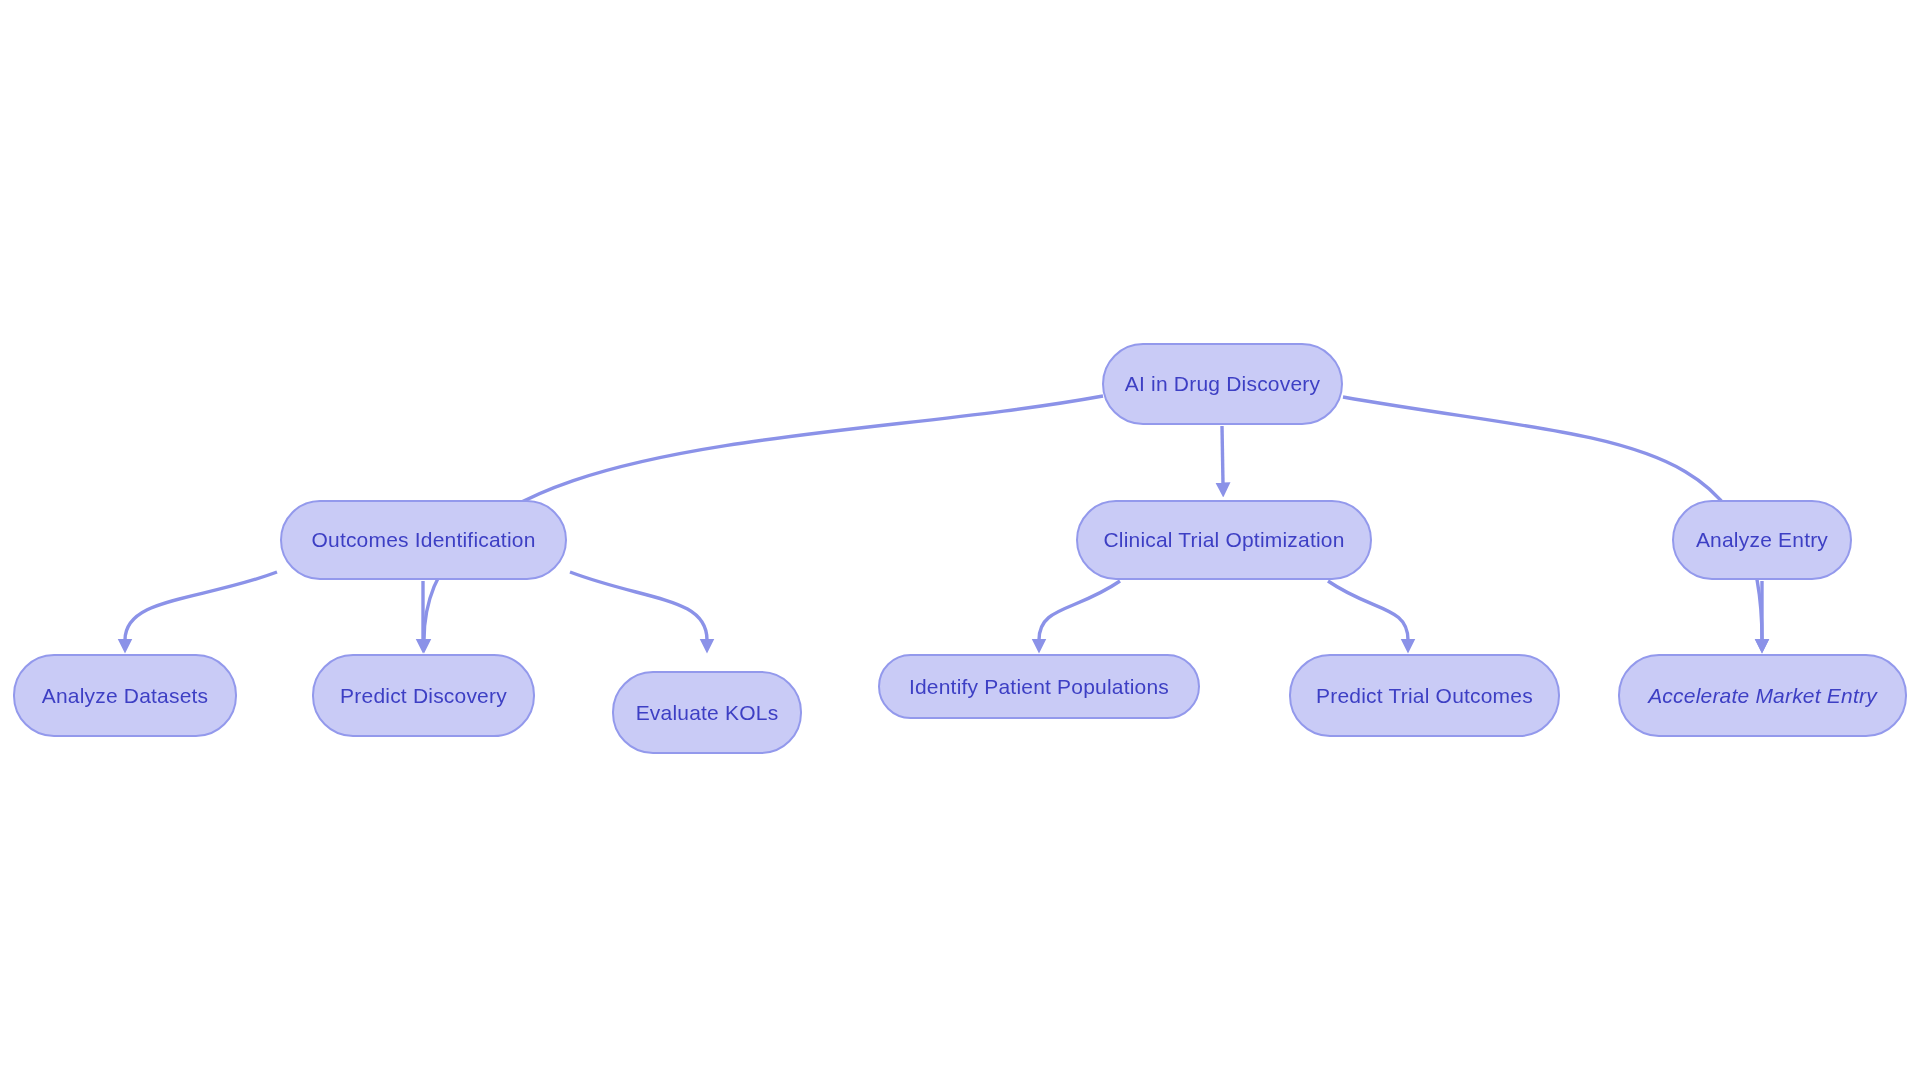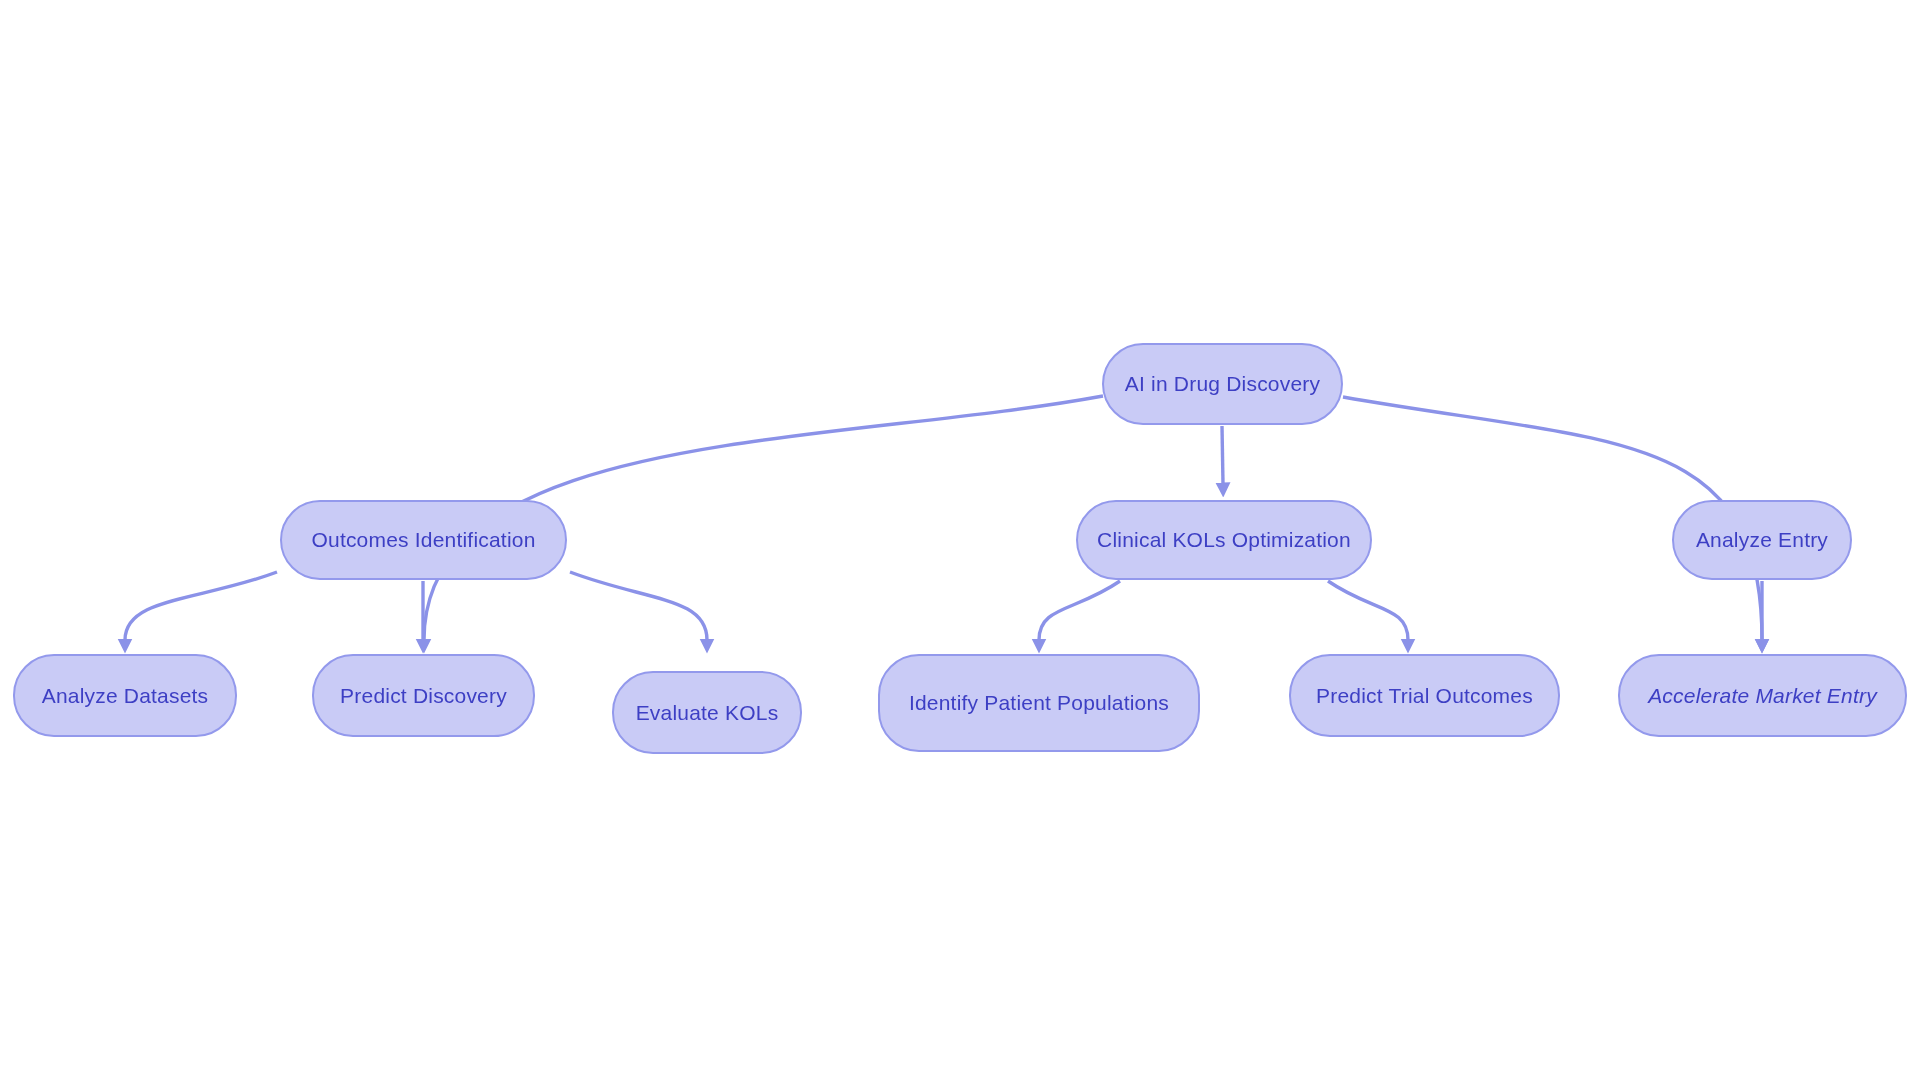--- a/index.html
+++ b/index.html
@@ -65,35 +65,35 @@
       </g>
   </svg>
   <div id="node-layer">
       <div class="node" style="left: 1102px; top: 343px; width: 241px; height: 82px;">
         <span>AI in Drug Discovery</span>
       </div>
       <div class="node" style="left: 280px; top: 500px; width: 287px; height: 80px;">
         <span>Outcomes Identification</span>
       </div>
       <div class="node" style="left: 1076px; top: 500px; width: 296px; height: 80px;">
-        <span>Clinical KOLs Optimization</span>
+        <span>Clinical Trial Optimization</span>
       </div>
       <div class="node" style="left: 1672px; top: 500px; width: 180px; height: 80px;">
         <span>Analyze Entry</span>
       </div>
       <div class="node" style="left: 13px; top: 654px; width: 224px; height: 83px;">
         <span>Analyze Datasets</span>
       </div>
       <div class="node" style="left: 312px; top: 654px; width: 223px; height: 83px;">
         <span>Predict Discovery</span>
       </div>
       <div class="node" style="left: 612px; top: 654px; width: 190px; height: 83px; margin-top: 17px;">
         <span>Evaluate KOLs</span>
       </div>
-      <div class="node" style="left: 878px; top: 654px; width: 322px; height: 98px;">
+      <div class="node" style="left: 878px; top: 654px; width: 322px; height: 65px;">
         <span>Identify Patient Populations</span>
       </div>
       <div class="node" style="left: 1289px; top: 654px; width: 271px; height: 83px;">
         <span>Predict Trial Outcomes</span>
       </div>
       <div class="node" style="left: 1618px; top: 654px; width: 289px; height: 83px; font-style: italic;">
         <span>Accelerate Market Entry</span>
       </div>
     </div>
 </div>

